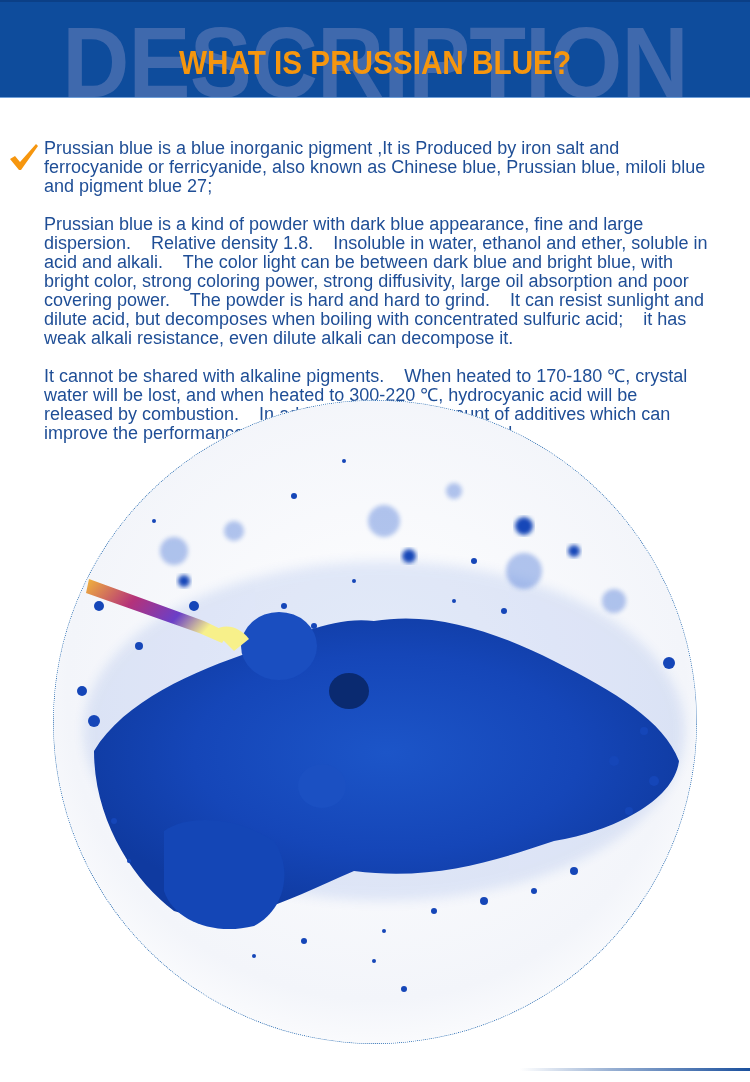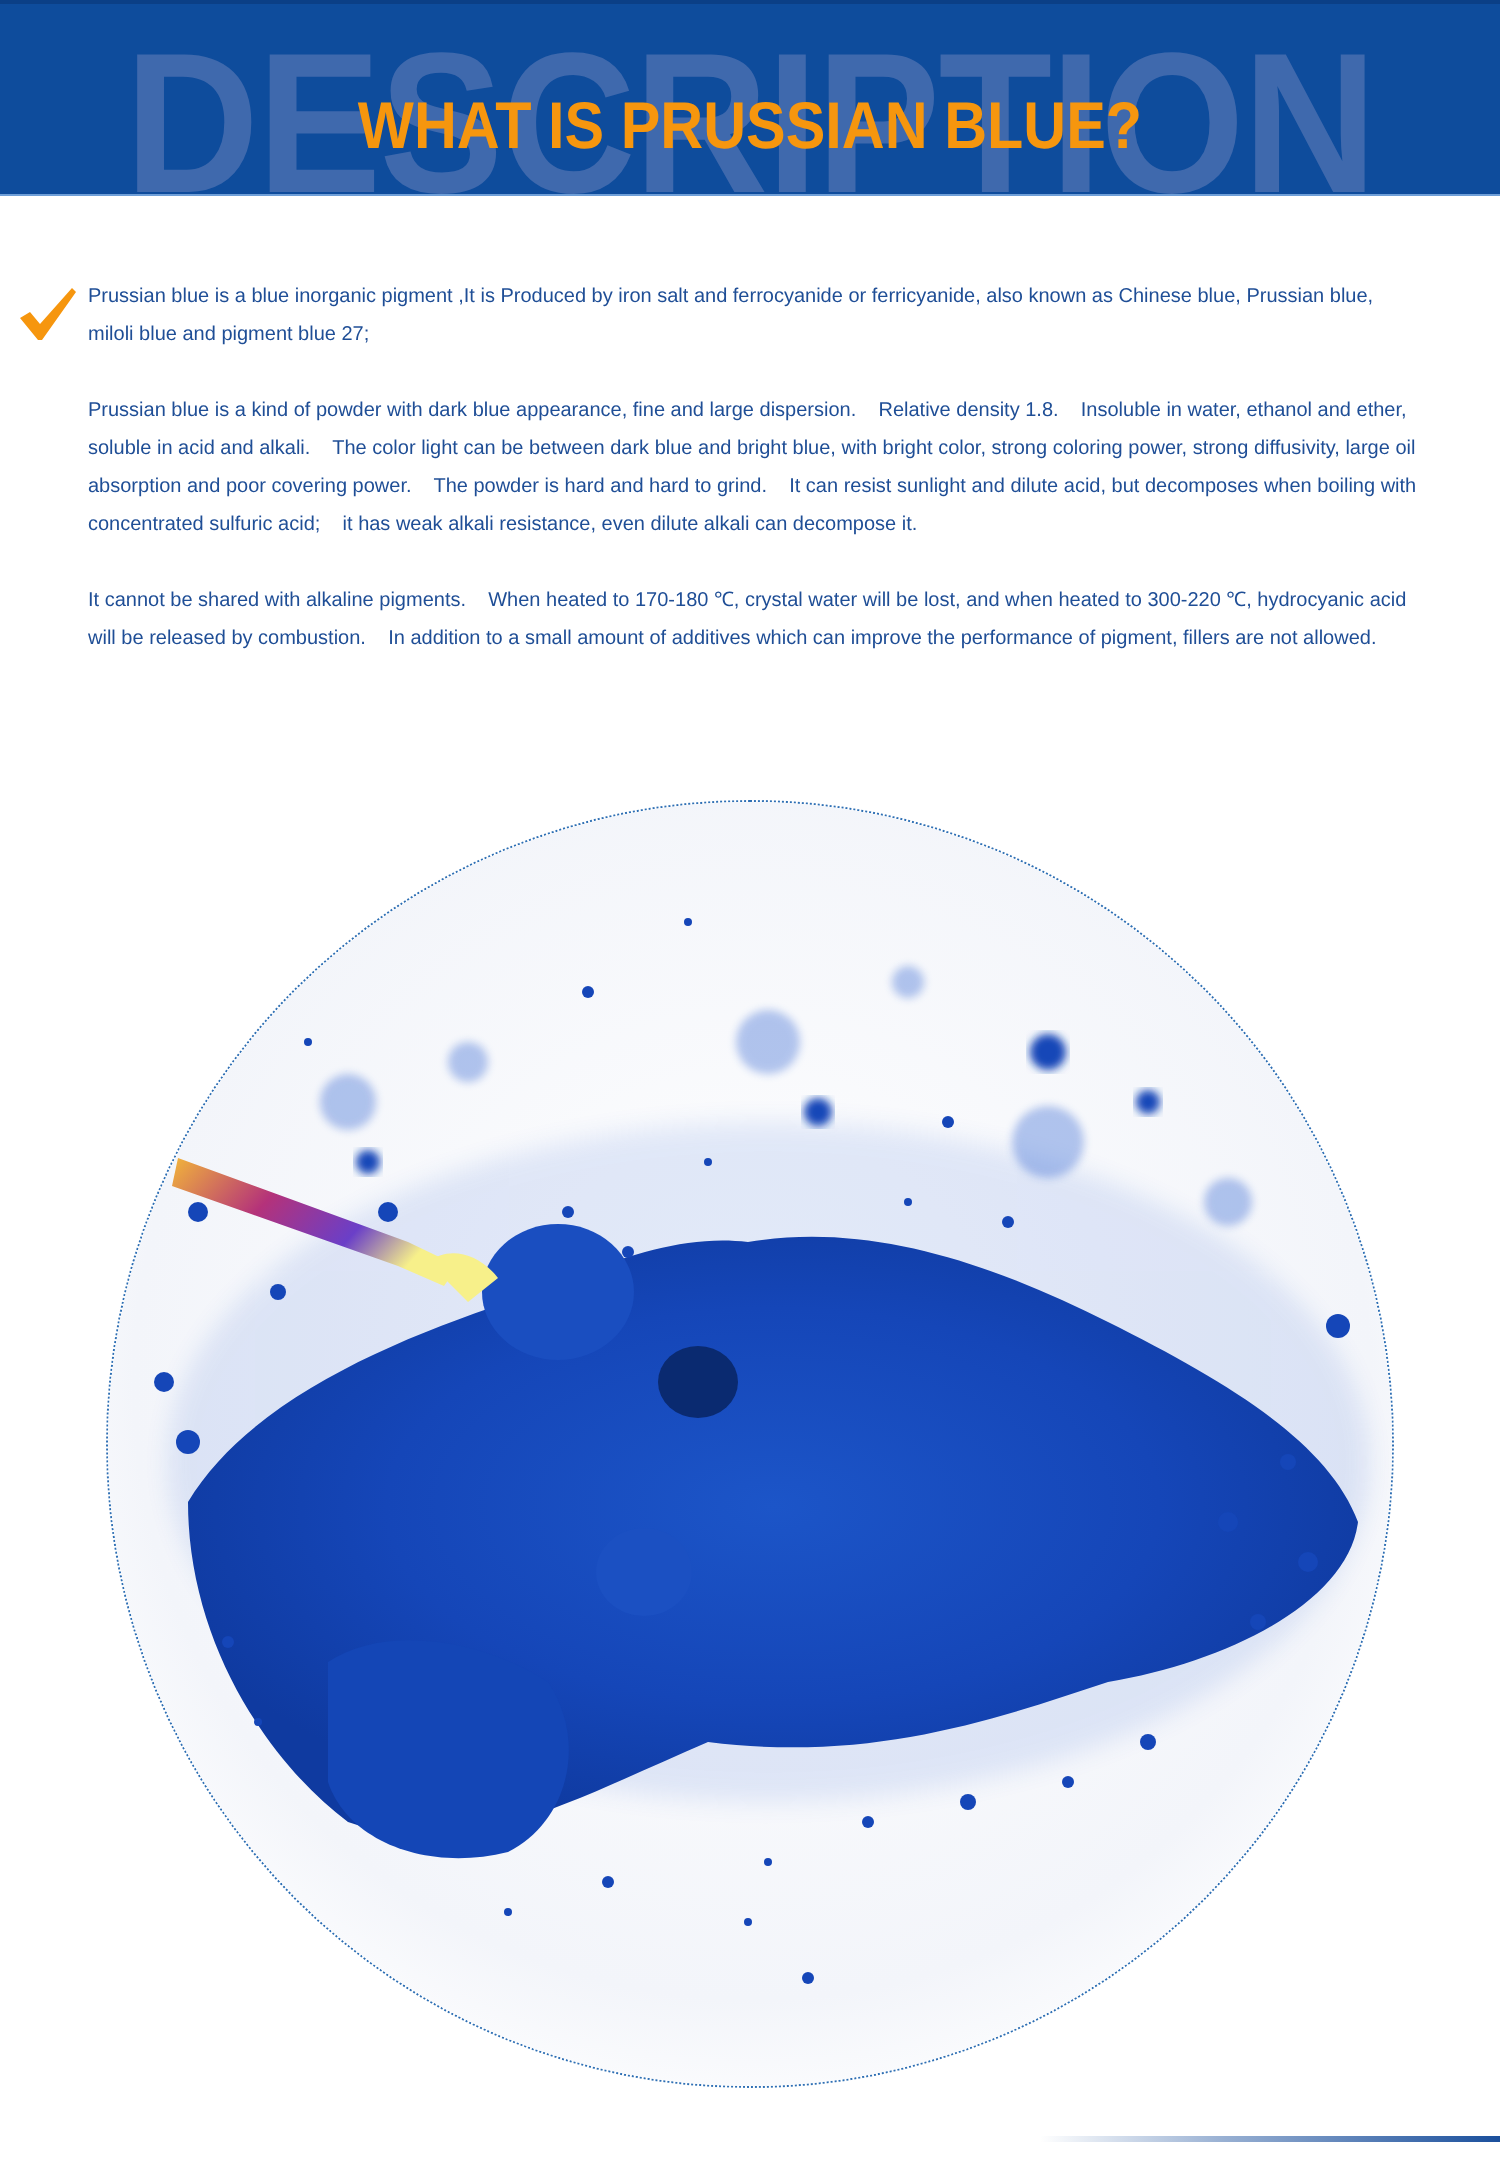--- a/index.html
+++ b/index.html
@@ -27,21 +27,21 @@
     position: absolute; left: 0; top: 41px; width: 750px; text-align: center;
     font-family: "Liberation Sans", sans-serif; font-weight: bold;
     font-size: 33px; line-height: 40px; color: #f6960e; white-space: nowrap;
     transform: scaleX(0.9); transform-origin: center;
   }
 
   .check-icon { position: absolute; left: 9px; top: 142px; width: 30px; height: 30px; }
 
   .content {
     position: absolute; left: 44px; top: 139px; width: 665px;
-    font-size: 10px; line-height: 19px; color: #1f4e96;
+    font-size: 18px; line-height: 19px; color: #1f4e96;
   }
   .content p { margin: 0 0 19px 0; white-space: pre-wrap; }
 
   .photo-wrap {
     position: absolute; left: 53px; top: 400px; width: 644px; height: 644px;
     border-radius: 50%;
     border: 1px dotted #2e6fb4;
     overflow: hidden; background: #ffffff;
   }
   .photo-wrap svg { display: block; }

